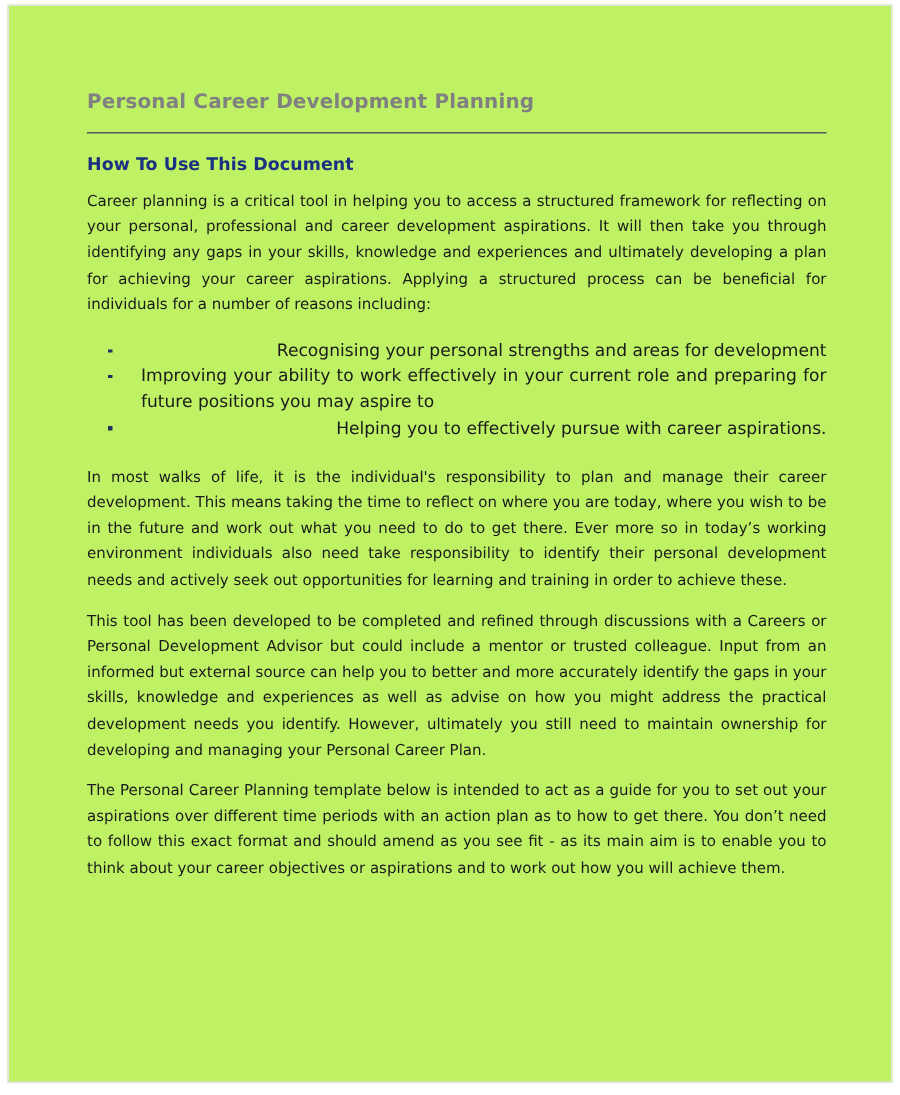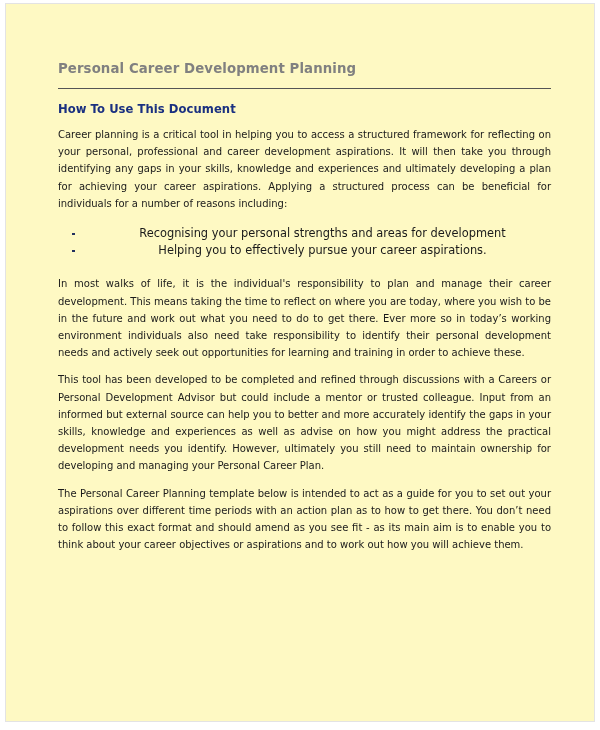--- a/index.html
+++ b/index.html
@@ -13,21 +13,21 @@
     font-family: "DejaVu Sans", "Liberation Sans", sans-serif;
     overflow: hidden;
   }
 
   .page {
     position: absolute;
     left: 5px;
     top: 3px;
     width: 590px;
     height: 719px;
-    background: #fef9c3;
+    background: #bef264;
     border: 1px solid #e3e3e3;
     box-sizing: border-box;
   }
 
   .content {
     position: absolute;
     left: 47px;
     top: 56px;
     width: 493px;
   }
@@ -99,21 +99,21 @@
     content: "";
     position: absolute;
     left: 14px;
     top: 7.5px;
     width: 2.6px;
     height: 2.6px;
     background: #21305e;
   }
 
   .bullet-item.single-line {
-    text-align: center;
+    text-align: right;
   }
 
   .spacer-after-list {
     height: 6px;
   }
 </style>
 </head>
 <body>
 
 <div class="page">
@@ -122,21 +122,22 @@
     <h1 class="doc-title">Personal Career Development Planning</h1>
 
     <hr class="title-rule">
 
     <h2 class="section-heading">How To Use This Document</h2>
 
     <p class="para tight-top">Career planning is a critical tool in helping you to access a structured framework for reflecting on your personal, professional and career development aspirations. It will then take you through identifying any gaps in your skills, knowledge and experiences and ultimately developing a plan for achieving your career aspirations. Applying a structured process can be beneficial for individuals for a number of reasons including:</p>
 
     <ul class="bullet-list">
       <li class="bullet-item single-line">Recognising your personal strengths and areas for development</li>
-      <li class="bullet-item single-line">Helping you to effectively pursue your career aspirations.</li>
+      <li class="bullet-item">Improving your ability to work effectively in your current role and preparing for future positions you may aspire to</li>
+      <li class="bullet-item single-line">Helping you to effectively pursue with career aspirations.</li>
     </ul>
 
     <div class="spacer-after-list"></div>
 
     <p class="para">In most walks of life, it is the individual's responsibility to plan and manage their career development. This means taking the time to reflect on where you are today, where you wish to be in the future and work out what you need to do to get there. Ever more so in today’s working environment individuals also need take responsibility to identify their personal development needs and actively seek out opportunities for learning and training in order to achieve these.</p>
 
     <p class="para">This tool has been developed to be completed and refined through discussions with a Careers or Personal Development Advisor but could include a mentor or trusted colleague. Input from an informed but external source can help you to better and more accurately identify the gaps in your skills, knowledge and experiences as well as advise on how you might address the practical development needs you identify. However, ultimately you still need to maintain ownership for developing and managing your Personal Career Plan.</p>
 
     <p class="para">The Personal Career Planning template below is intended to act as a guide for you to set out your aspirations over different time periods with an action plan as to how to get there. You don’t need to follow this exact format and should amend as you see fit - as its main aim is to enable you to think about your career objectives or aspirations and to work out how you will achieve them.</p>
 

